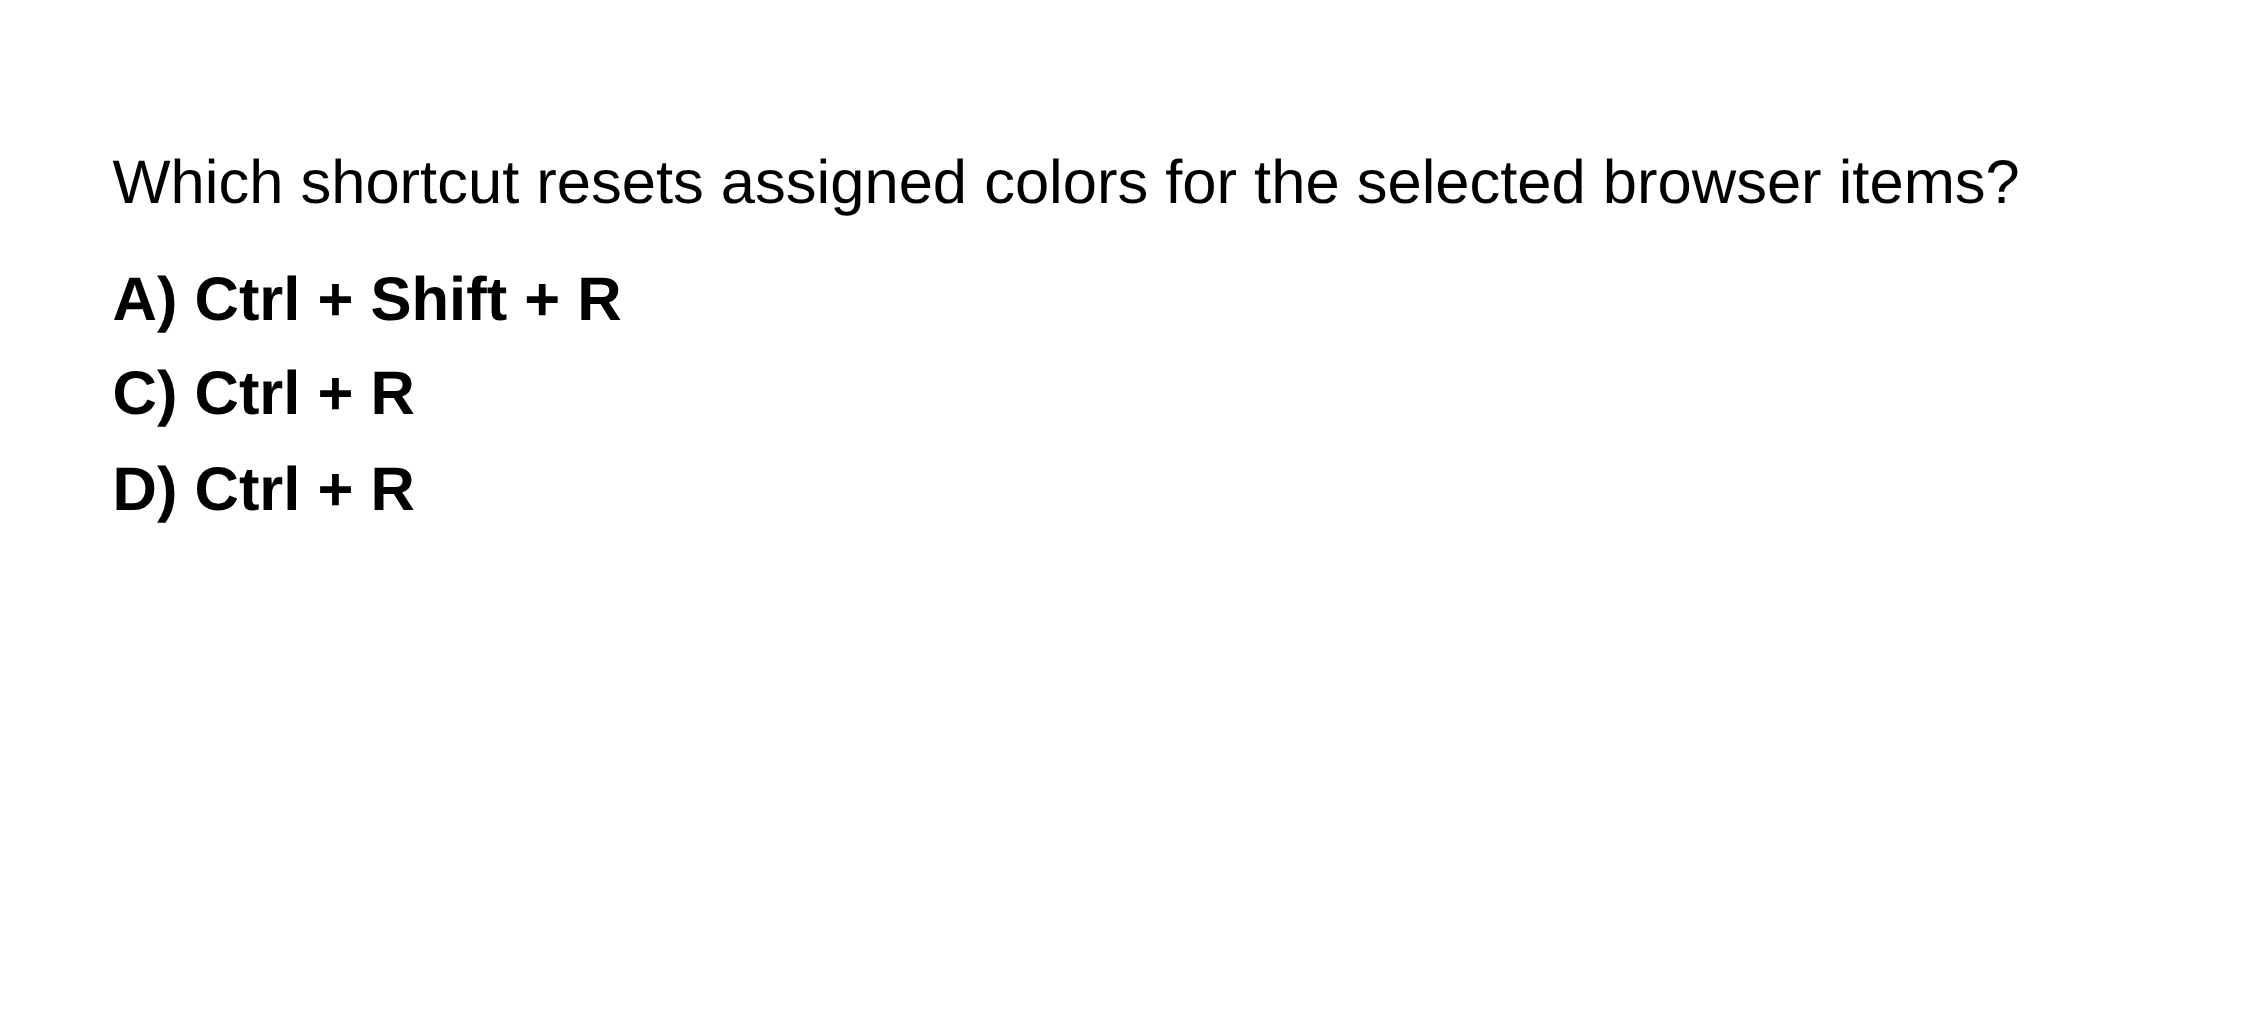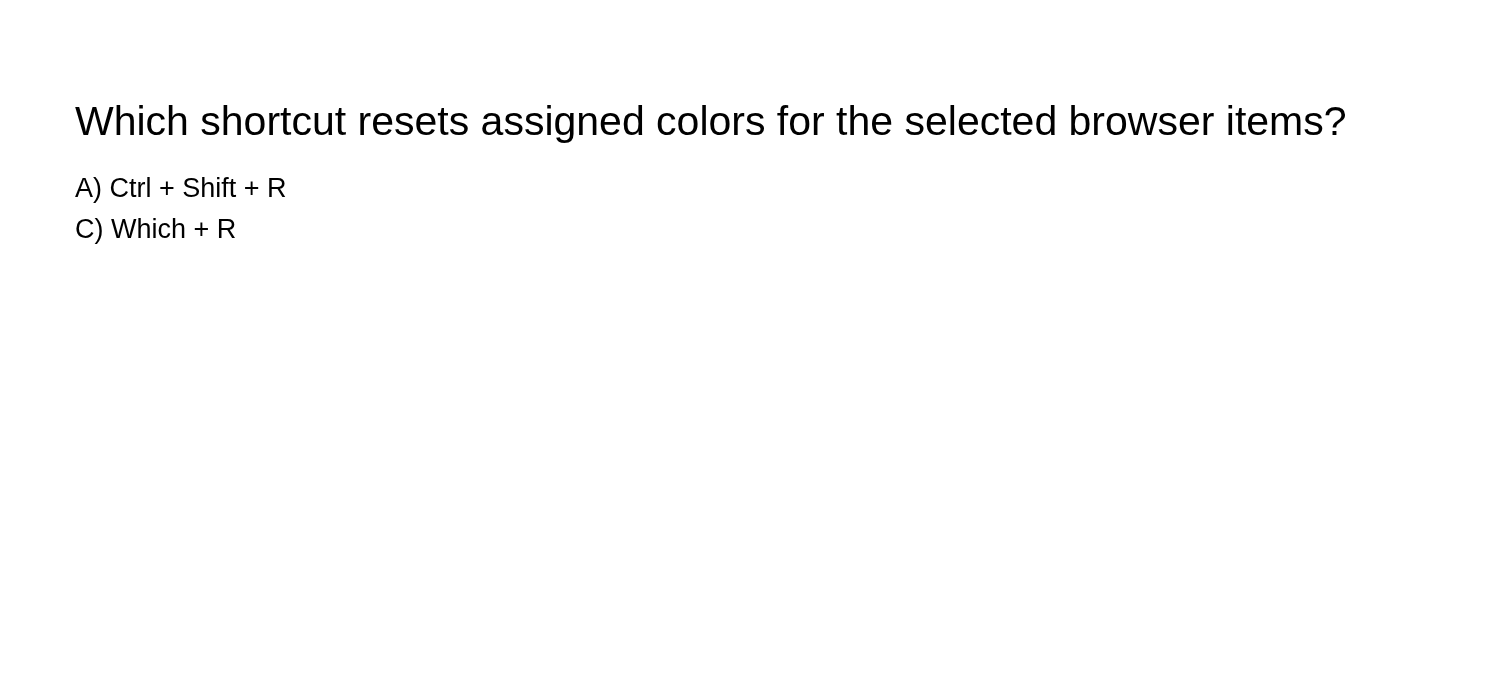--- a/index.html
+++ b/index.html
@@ -15,28 +15,29 @@
       color: #000000;
       padding: 88px 75px;
     }
     .question {
       font-size: 41px;
       line-height: 1.65;
       font-weight: 400;
       margin-bottom: 12px;
     }
     .options {
-      font-size: 27px;
+      font-size: 41px;
       line-height: 1.55;
-      font-weight: 400;
+      font-weight: 700;
     }
     .option {
       display: block;
     }
   </style>
 </head>
 <body>
 
 <div class="question">Which shortcut resets assigned colors for the selected browser items?</div>
 <div class="options">
   <span class="option">A) Ctrl + Shift + R</span>
-  <span class="option">C) Which + R</span>
+  <span class="option">C) Ctrl + R</span>
+  <span class="option">D) Ctrl + R</span>
 </div>
 
 </body></html>

